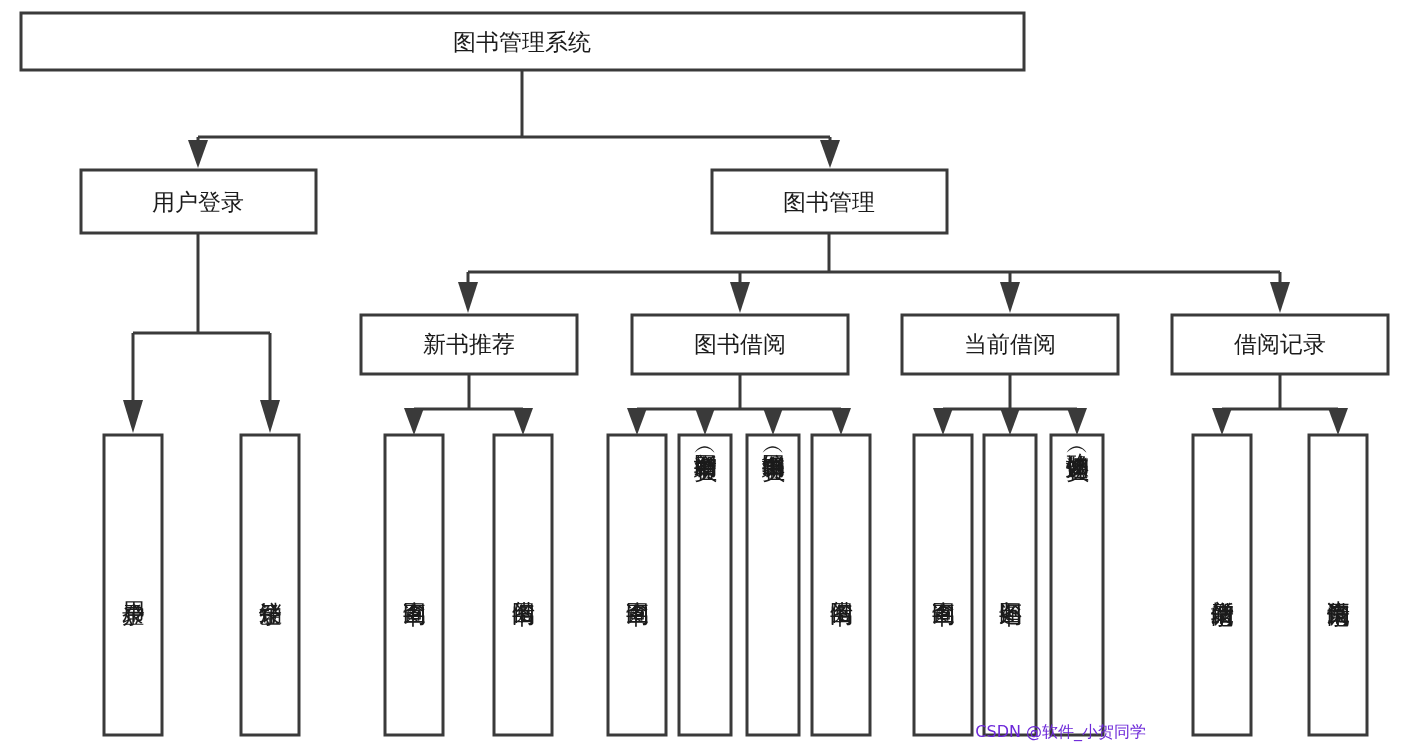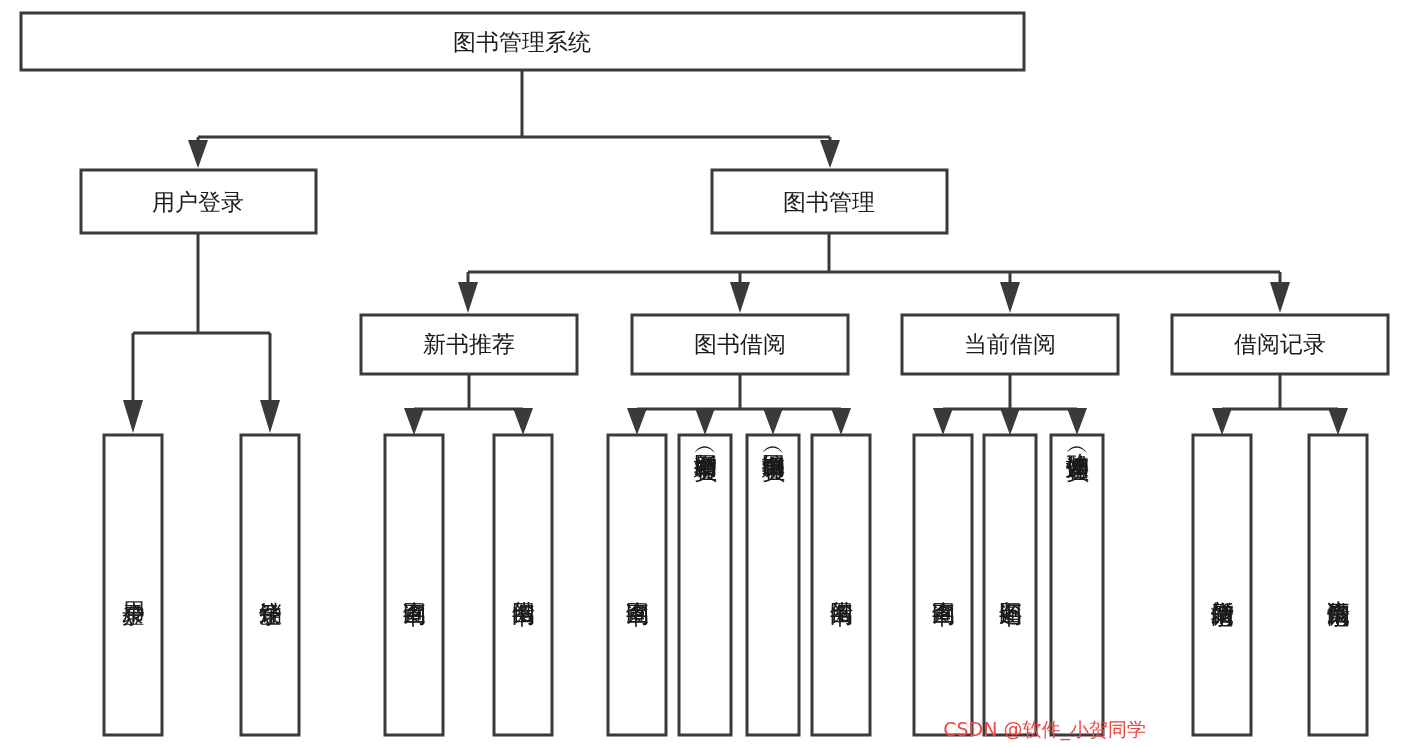--- a/index.html
+++ b/index.html
@@ -65,22 +65,22 @@
     line-height: 1.12;
     color: #1b1b1b;
     letter-spacing: 1px;
     white-space: nowrap;
   }
   .watermark {
     position: absolute;
     right: 8px;
     bottom: 4px;
     font-family: "DejaVu Sans", "Liberation Sans", sans-serif;
-    font-size: 19px;
-    color: #ef4444;
+    font-size: 16px;
+    color: #6d28d9;
     white-space: nowrap;
     pointer-events: none;
     margin-left: 32px;
   }
 </style>
 </head>
 <body>
 
 <div id="diagram-root">
 

